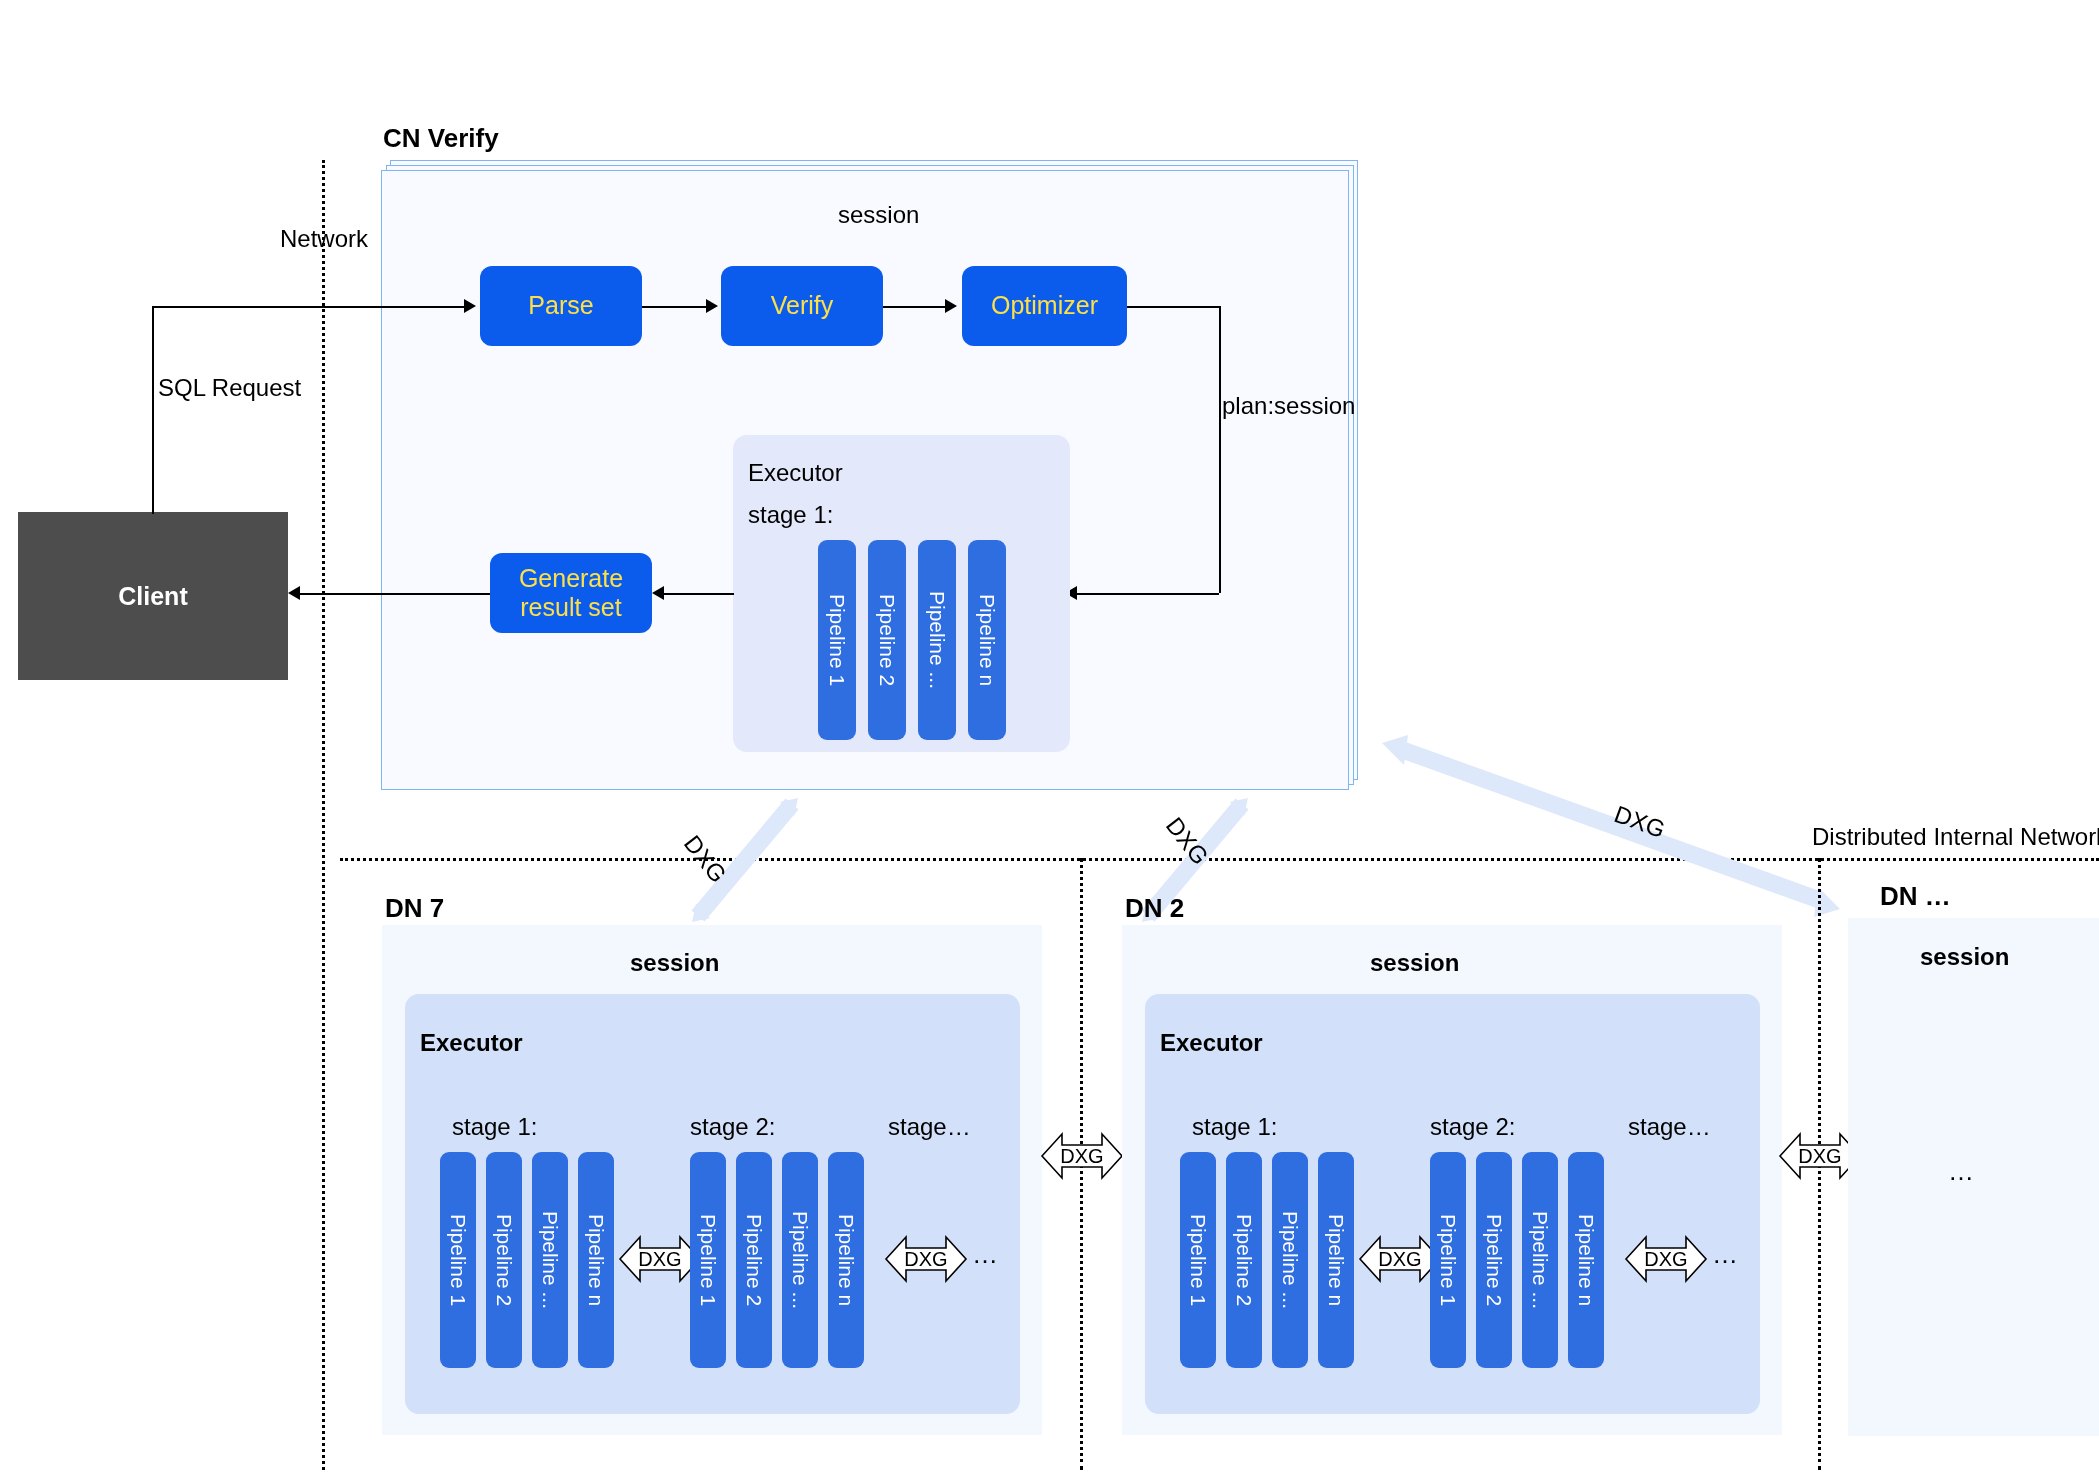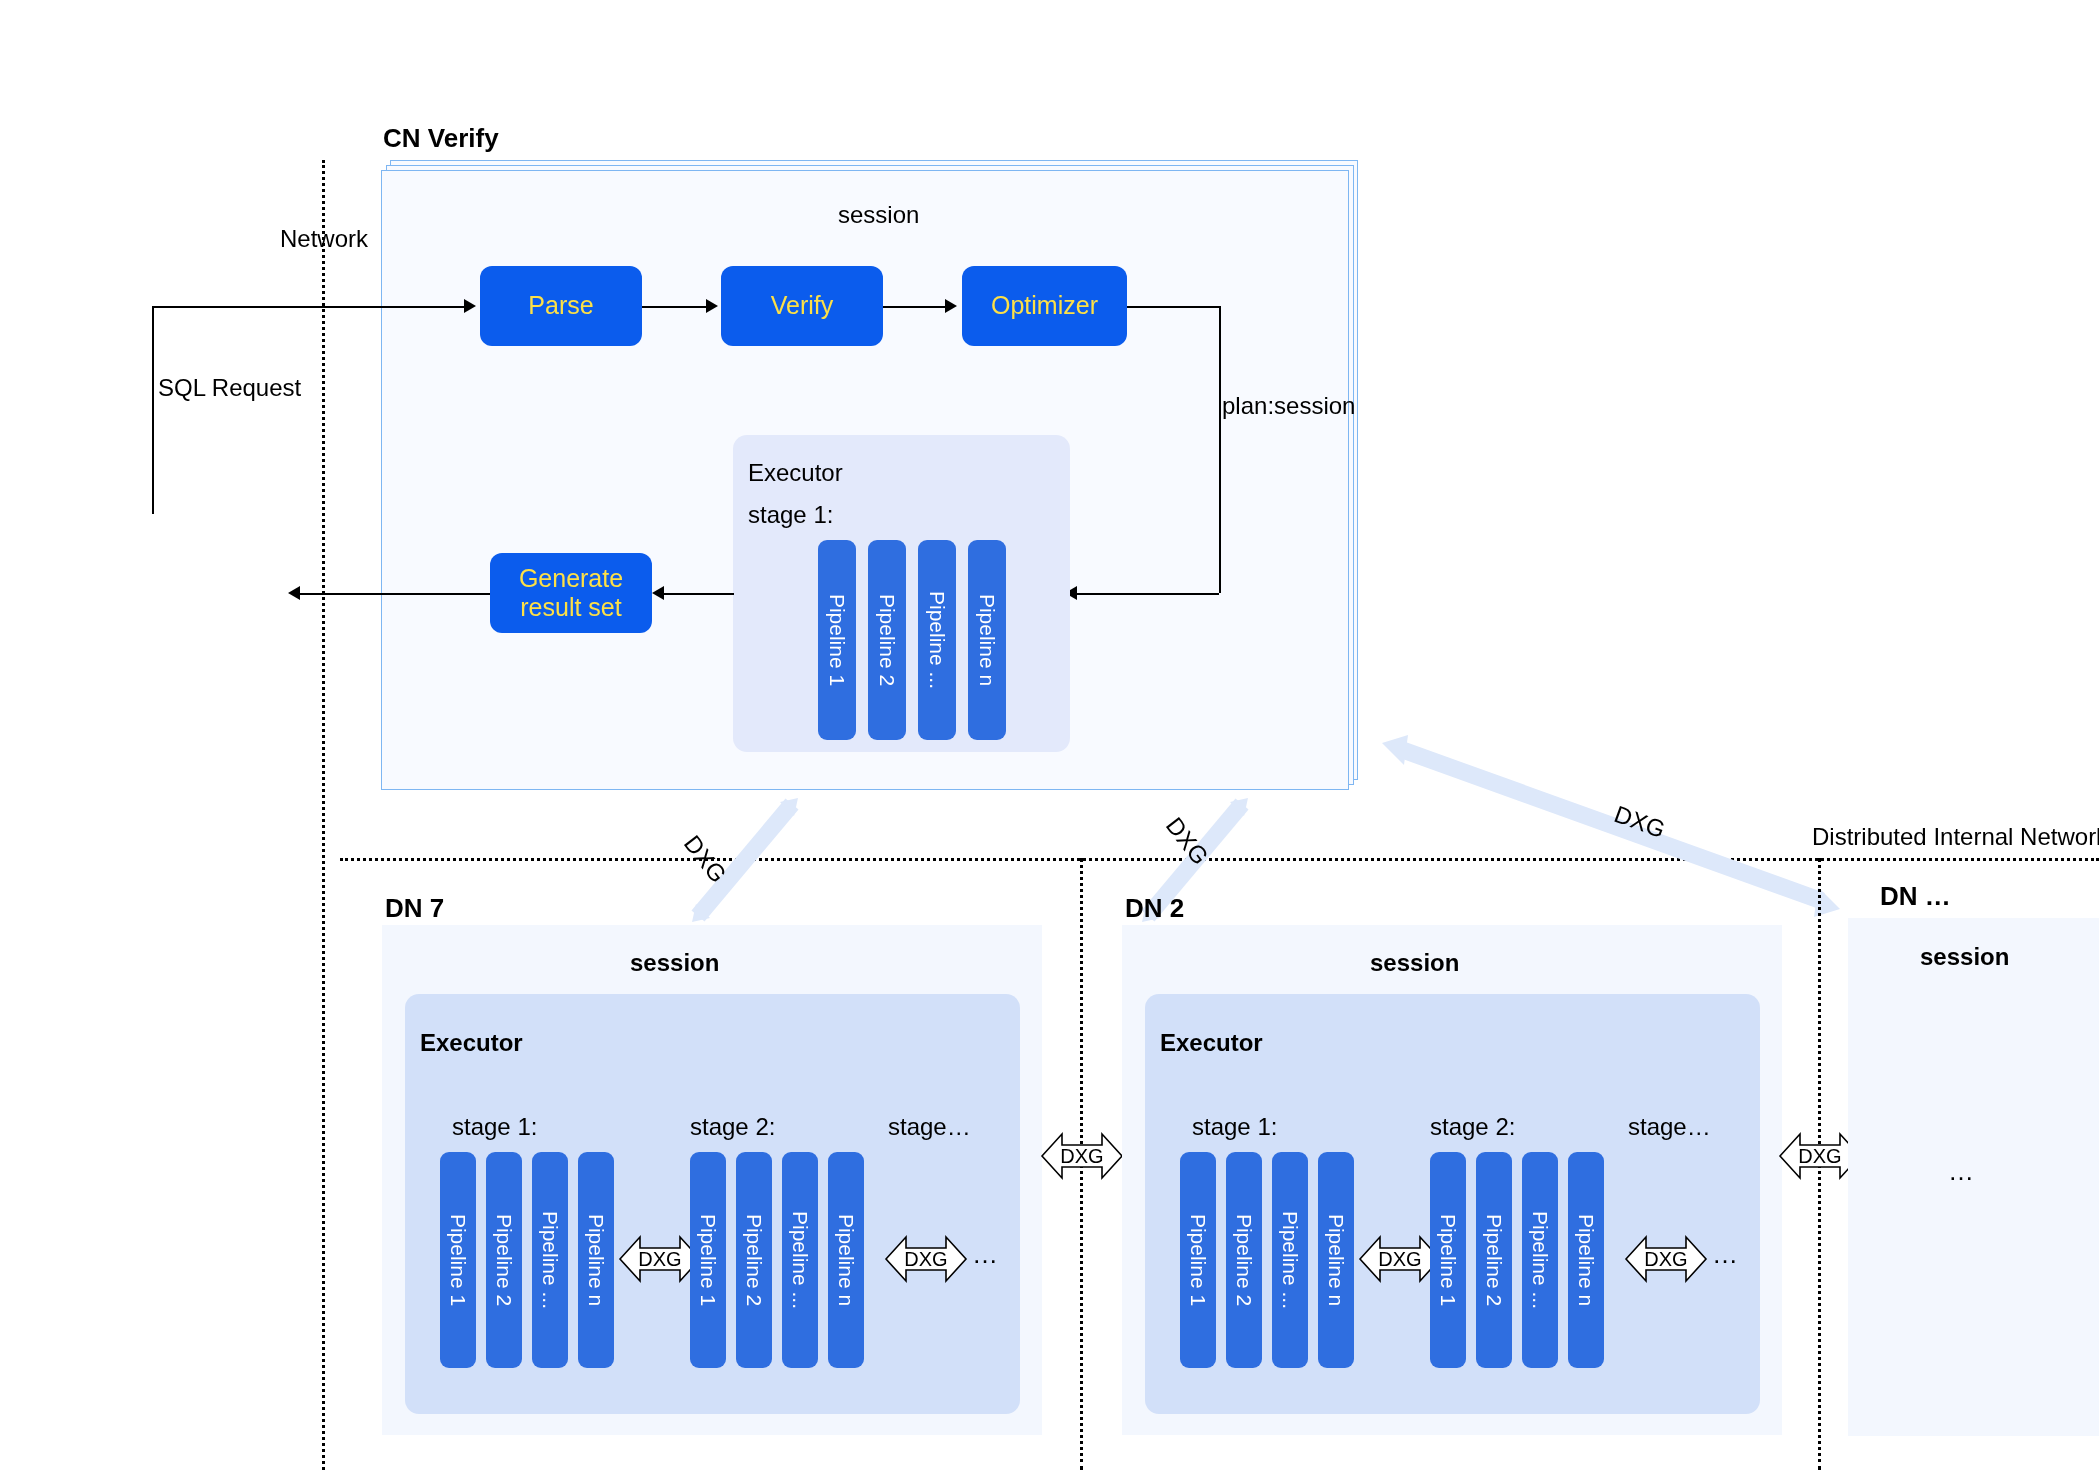--- a/index.html
+++ b/index.html
@@ -165,20 +165,23 @@
     <div class="cn-layer" style="left:390px;top:160px;width:968px;height:620px;"></div>
     <div class="cn-layer" style="left:386px;top:165px;width:968px;height:620px;"></div>
     <div class="cn-layer" style="left:381px;top:170px;width:968px;height:620px;"></div>
   </div>
 
   <div class="lbl" style="left:838px;top:200px;">session</div>
 
   <div class="vdot" style="left:322px;top:160px;height:1310px;"></div>
   <div class="lbl" style="left:280px;top:224px;">Network</div>
 
+  <div class="client-box" style="left:18px;top:512px;width:270px;height:168px;">
+    <span>Client</span>
+  </div>
 
   <div class="line-v" style="left:152px;top:306px;height:208px;"></div>
   <div class="line-h" style="left:152px;top:306px;width:312px;"></div>
   <div class="arrow-r" style="left:464px;top:299px;"></div>
   <div class="lbl" style="left:158px;top:373px;">SQL Request</div>
 
   <div class="pbox" style="left:480px;top:266px;width:162px;height:80px;">
     <span>Parse</span>
   </div>
   <div class="line-h" style="left:642px;top:306px;width:64px;"></div>

